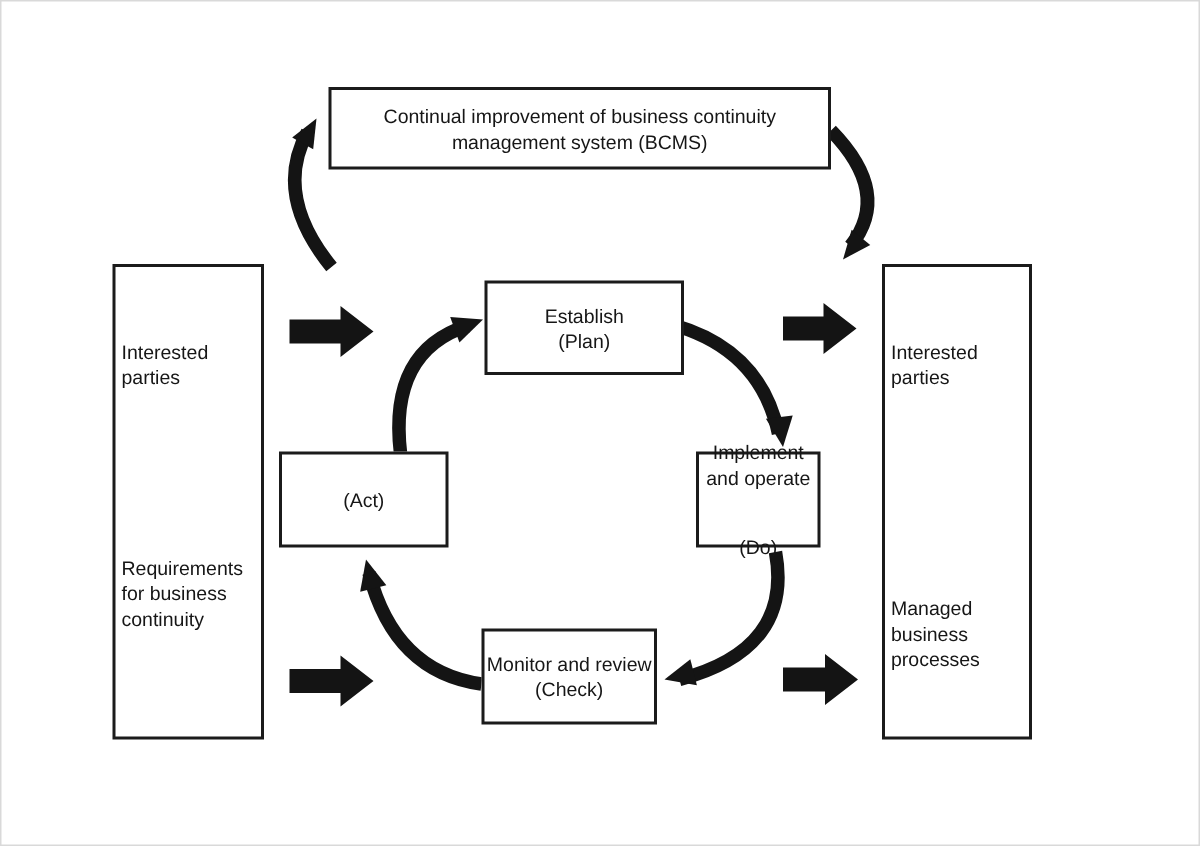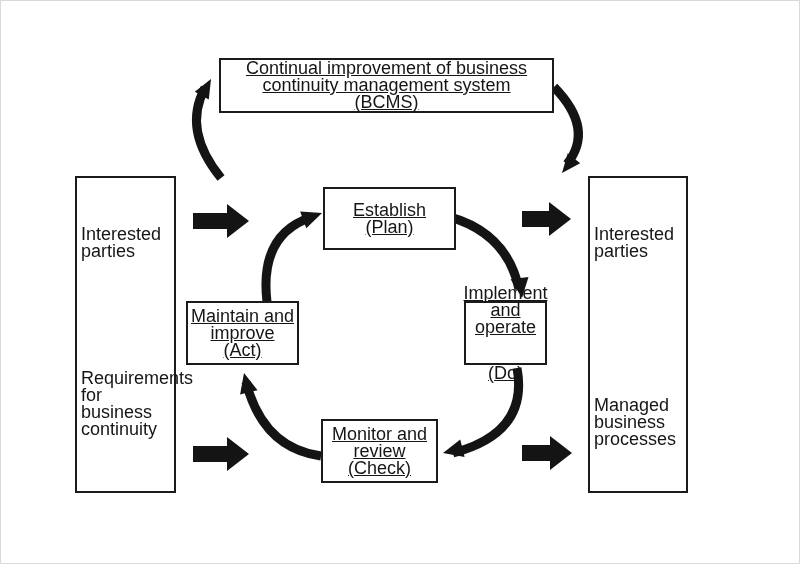--- a/index.html
+++ b/index.html
@@ -17,24 +17,23 @@
   .box{
     position:absolute;
     background:#ffffff;
     border:2px solid #1b1b1b;
     box-sizing:border-box;
     display:flex;
     flex-direction:column;
     align-items:center;
     justify-content:center;
     text-align:center;
-    font-size:18px;
+    font-size:13px;
     line-height:17px;
     color:#161616;
-    text-decoration:underline;
   }
   .top-box{left:218px;top:57px;width:335px;height:55px;padding:0 14px;}
   .tall{display:block;}
   .left-tall{left:74px;top:175px;width:101px;height:317px;}
   .right-tall{left:587px;top:175px;width:100px;height:317px;}
   .tall span{position:absolute;left:4px;right:4px;text-align:left;}
   .tb-top{top:48px;}
   .left-tall .tb-bottom{top:192px;}
   .right-tall .tb-bottom{top:219px;}
   .pdca-plan{left:322px;top:186px;width:133px;height:63px;}
@@ -112,18 +111,17 @@
   </div>
   <div class="box pdca-do">
     <span>Implement and operate</span>
     <span>(Do)</span>
   </div>
   <div class="box pdca-check">
     <span>Monitor and review</span>
     <span>(Check)</span>
   </div>
   <div class="box pdca-act">
-    <span>Maintain and improve</span>
     <span>(Act)</span>
   </div>
 
 
 </div>
 
 </body></html>

